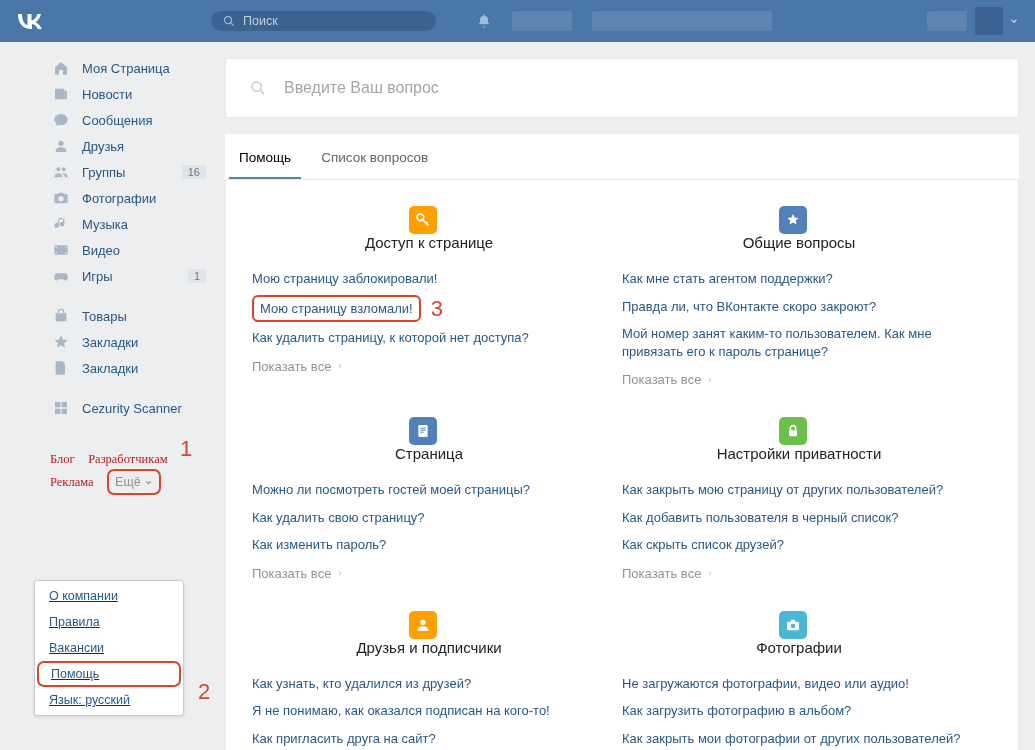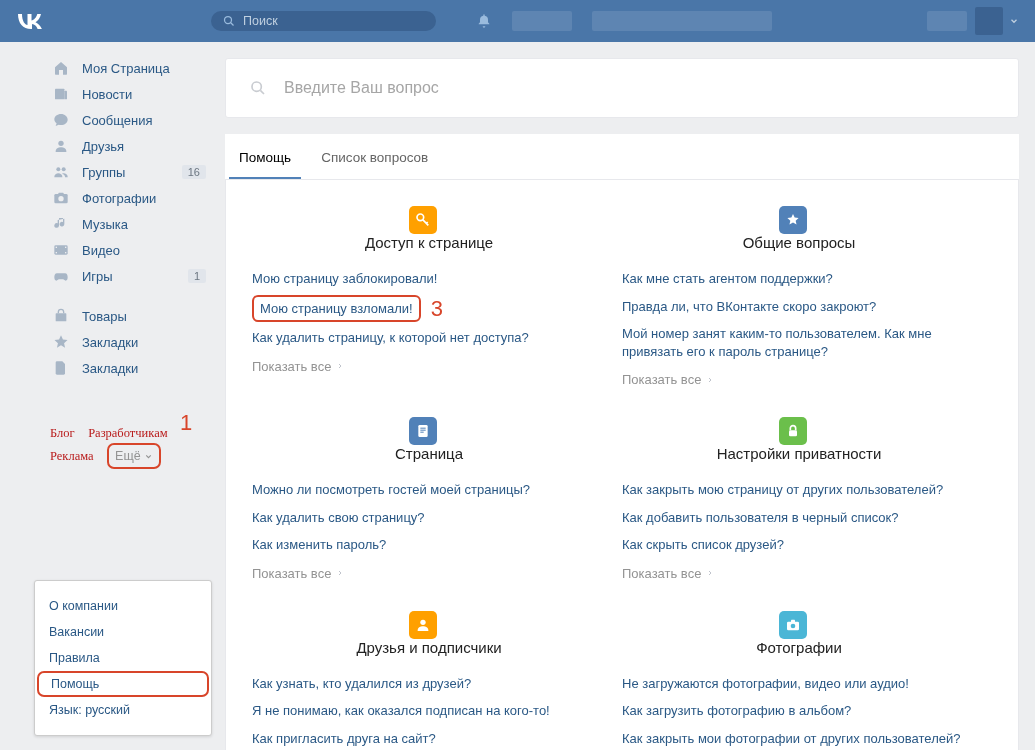--- a/index.html
+++ b/index.html
@@ -20,21 +20,21 @@
   .sidebar { width: 160px; padding: 13px 0 0 0; margin-left: 50px; font-size: 13px; position:relative; }
   .nav-item { display: flex; align-items: center; padding: 4px 0; color: #2a5885; cursor: pointer; }
   .nav-icon { width: 22px; height: 18px; color: #a8b6c6; margin-right: 10px; display:flex; align-items:center; justify-content:center; }
   .nav-label { flex: 1; }
   .nav-badge { background: #e1e5eb; color: #6b7681; font-size: 11px; padding: 1px 6px; border-radius: 2px; margin-right: 4px; }
   .nav-section-gap { height: 14px; }
 
   .footer-links { padding-top: 28px; font-size: 12.5px; color: #939393; line-height: 20px; }
   .footer-links a { color: #b91c1c; margin-right: 10px; cursor: pointer; font-family: Liberation Serif, serif; }
   .more-pill { display:inline-flex; align-items:center; border: 2px solid #d8452a; border-radius: 7px; padding: 1px 6px; color:#939393; cursor:pointer; position:relative; }
-  .dropdown { position: absolute; top: 538px; left: -16px; width: 178px; background: #fff; border: 1px solid #ccc; border-radius: 3px; box-shadow: 0 1px 3px rgba(0,0,0,.12); padding: 12px 0; z-index: 10; }
+  .dropdown { position: absolute; top: 538px; left: -16px; width: 150px; background: #fff; border: 1px solid #ccc; border-radius: 3px; box-shadow: 0 1px 3px rgba(0,0,0,.12); padding: 2px 0; z-index: 10; text-decoration: underline; }
   .dd-item { padding: 6px 14px; color: #2a5885; cursor: pointer; font-size:12.5px; }
   .dd-item.hl { border: 2px solid #d8452a; border-radius: 7px; padding: 4px 12px; margin: 0 2px; }
 
   .content { flex: 1; margin-left: 15px; margin-right: 16px; padding-top: 16px; }
   .search-panel { background: #fff; border-radius: 3px; border: 1px solid #e7e8ec; padding: 20px 24px; display: flex; align-items: center; margin-bottom: 16px; }
   .search-panel input { border: none; outline: none; font-size: 16px; color: #333; width: 100%; margin-left: 18px; }
   .search-panel input::placeholder { color: #a6a6a6; }
   .search-mag { color: #c9ccd1; }
 
   .tabs { display: flex; border-bottom: 1px solid #e7e8ec; padding: 0 4px; background: #fff; margin-bottom: 0; }
@@ -201,39 +201,52 @@
         <div class="nav-item">
           <span class="nav-icon">
             <svg width="16" height="16" viewBox="0 0 24 24">
               <path fill="currentColor" d="M6 2h8l4 4v14a2 2 0 0 1-2 2H6a2 2 0 0 1-2-2V4a2 2 0 0 1 2-2z"></path>
             </svg>
           </span>
       <span class="nav-label">Закладки</span>
       </div>
       </div>
     <div class="nav-section-gap"></div>
+    <div id="nav-3">
+        <div class="nav-item">
+          <span class="nav-icon">
+            <svg width="16" height="16" viewBox="0 0 24 24">
+              <rect x="3" y="3" width="8" height="8" fill="currentColor"></rect>
+              <rect x="13" y="3" width="8" height="8" fill="currentColor"></rect>
+              <rect x="3" y="13" width="8" height="8" fill="currentColor"></rect>
+              <rect x="13" y="13" width="8" height="8" fill="currentColor"></rect>
+            </svg>
+          </span>
+      <span class="nav-label">Cezurity Scanner</span>
+      </div>
+      </div>
 
     <div class="footer-links rel">
       <a>Блог</a>
       <a>Разработчикам</a><br>
       <a>Реклама</a>
       <span class="more-pill">
         <span>Ещё</span>
         <svg width="9" height="9" viewBox="0 0 24 24" style="margin-left:3px">
             <path d="M6 9l6 6 6-6" fill="none" stroke="#939393" stroke-width="3"></path>
           </svg>
       </span>
       <span class="anno" style="top:18px; left:130px;">1</span>
     </div>
 
     <div class="dropdown">
       <div id="dd">
           <div class="dd-item">О компании</div>
+          <div class="dd-item">Правила</div>
           <div class="dd-item">Вакансии</div>
-          <div class="dd-item">Правила</div>
           <div class="dd-item hl">Помощь</div>
           <div class="dd-item">Язык: русский</div>
         </div>
     </div>
     <span class="anno" style="top:637px; left:148px;">2</span>
   </div>
 
   <div class="content">
     <div class="search-panel">
       <span class="search-mag">

